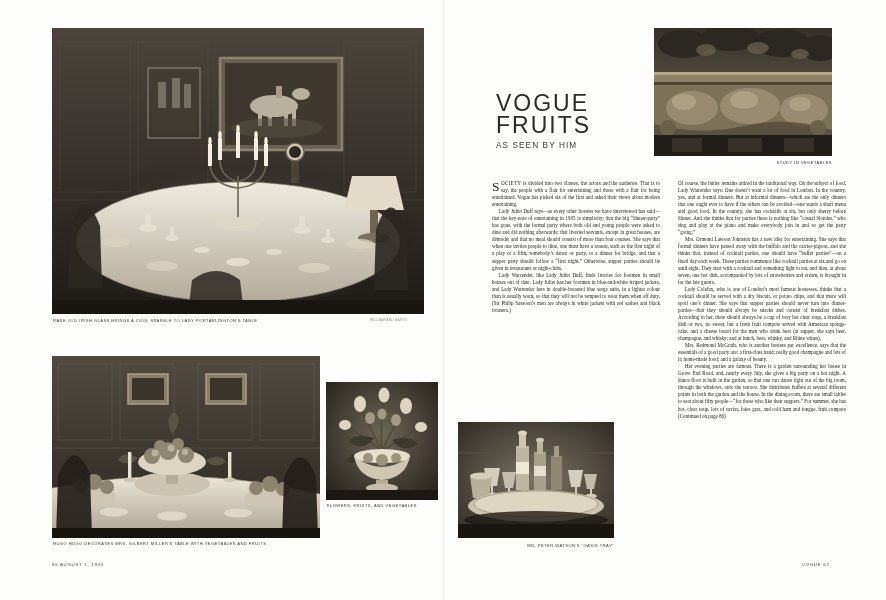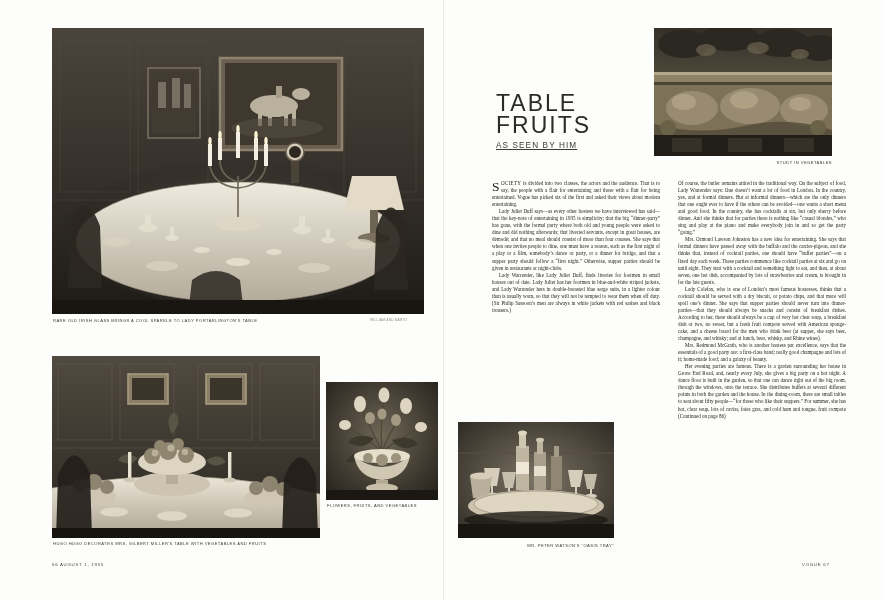--- a/index.html
+++ b/index.html
@@ -45,21 +45,20 @@
     line-height:22px;
     white-space:nowrap;
   }
   .t-sub{
     font-family:"Liberation Sans",sans-serif;
     font-size:8.2px;
     letter-spacing:1.1px;
     color:#3a3a37;
     margin-top:5px;
     white-space:nowrap;
-    text-decoration:underline;
   }
 
   
   .col{
     position:absolute;
     width:168px;
     font-size:5.05px;
     line-height:7.05px;
     text-align:justify;
     color:#232320;
@@ -469,21 +468,21 @@
       <ellipse cx="78" cy="82" rx="62" ry="13" fill="#ded6c1"></ellipse>
       <ellipse cx="78" cy="82" rx="62" ry="13" fill="none" stroke="#9b9280" stroke-width="0.8"></ellipse>
 
       <ellipse cx="78" cy="98" rx="72" ry="9" fill="#1d1a15" opacity="0.8"></ellipse>
       <rect x="0" y="102" width="156" height="14" fill="#191612"></rect>
     </svg>
   </div>
   <div class="caption right" style="left:458px;top:543px;width:156px;">MR. PETER WATSON'S "OASIS TRAY"</div>
 
   <div class="title-block">
-    <div class="t-line">TABLE</div>
+    <div class="t-line">VOGUE</div>
     <div class="t-line">FRUITS</div>
     <div class="t-sub">AS SEEN BY HIM</div>
   </div>
 
   <div class="col" style="left:492px;top:180px;">
     <p class="first dropcap-wrap"><span class="dropcap">S</span><span class="smallcaps">OCIETY</span><span> is divided into two classes, the actors and the audience. That is to say, the people with a flair for entertaining and those with a flair for being entertained. Vogue has picked six of the first and asked their views about modern entertaining.</span></p>
     <p>Lady Juliet Duff says—as every other hostess we have interviewed has said—that the key-note of entertaining in 1935 is simplicity; that the big “dinner-party” has gone, with the formal party where both old and young people were asked to dine and did nothing afterwards; that liveried servants, except in great houses, are démodé; and that no meal should consist of more than four courses. She says that when one invites people to dine, one must have a reason, such as the first night of a play or a film, somebody’s dance or party, or a dinner for bridge, and that a supper party should follow a “first night.” Otherwise, supper parties should be given in restaurants or night-clubs.</p>
     <p>Lady Warrender, like Lady Juliet Duff, finds liveries for footmen in small houses out of date. Lady Juliet has her footmen in blue-and-white striped jackets, and Lady Warrender hers in double-breasted blue serge suits, in a lighter colour than is usually worn, so that they will not be tempted to wear them when off duty. (Sir Philip Sassoon’s men are always in white jackets with red sashes and black trousers.)</p>
   </div>
 

